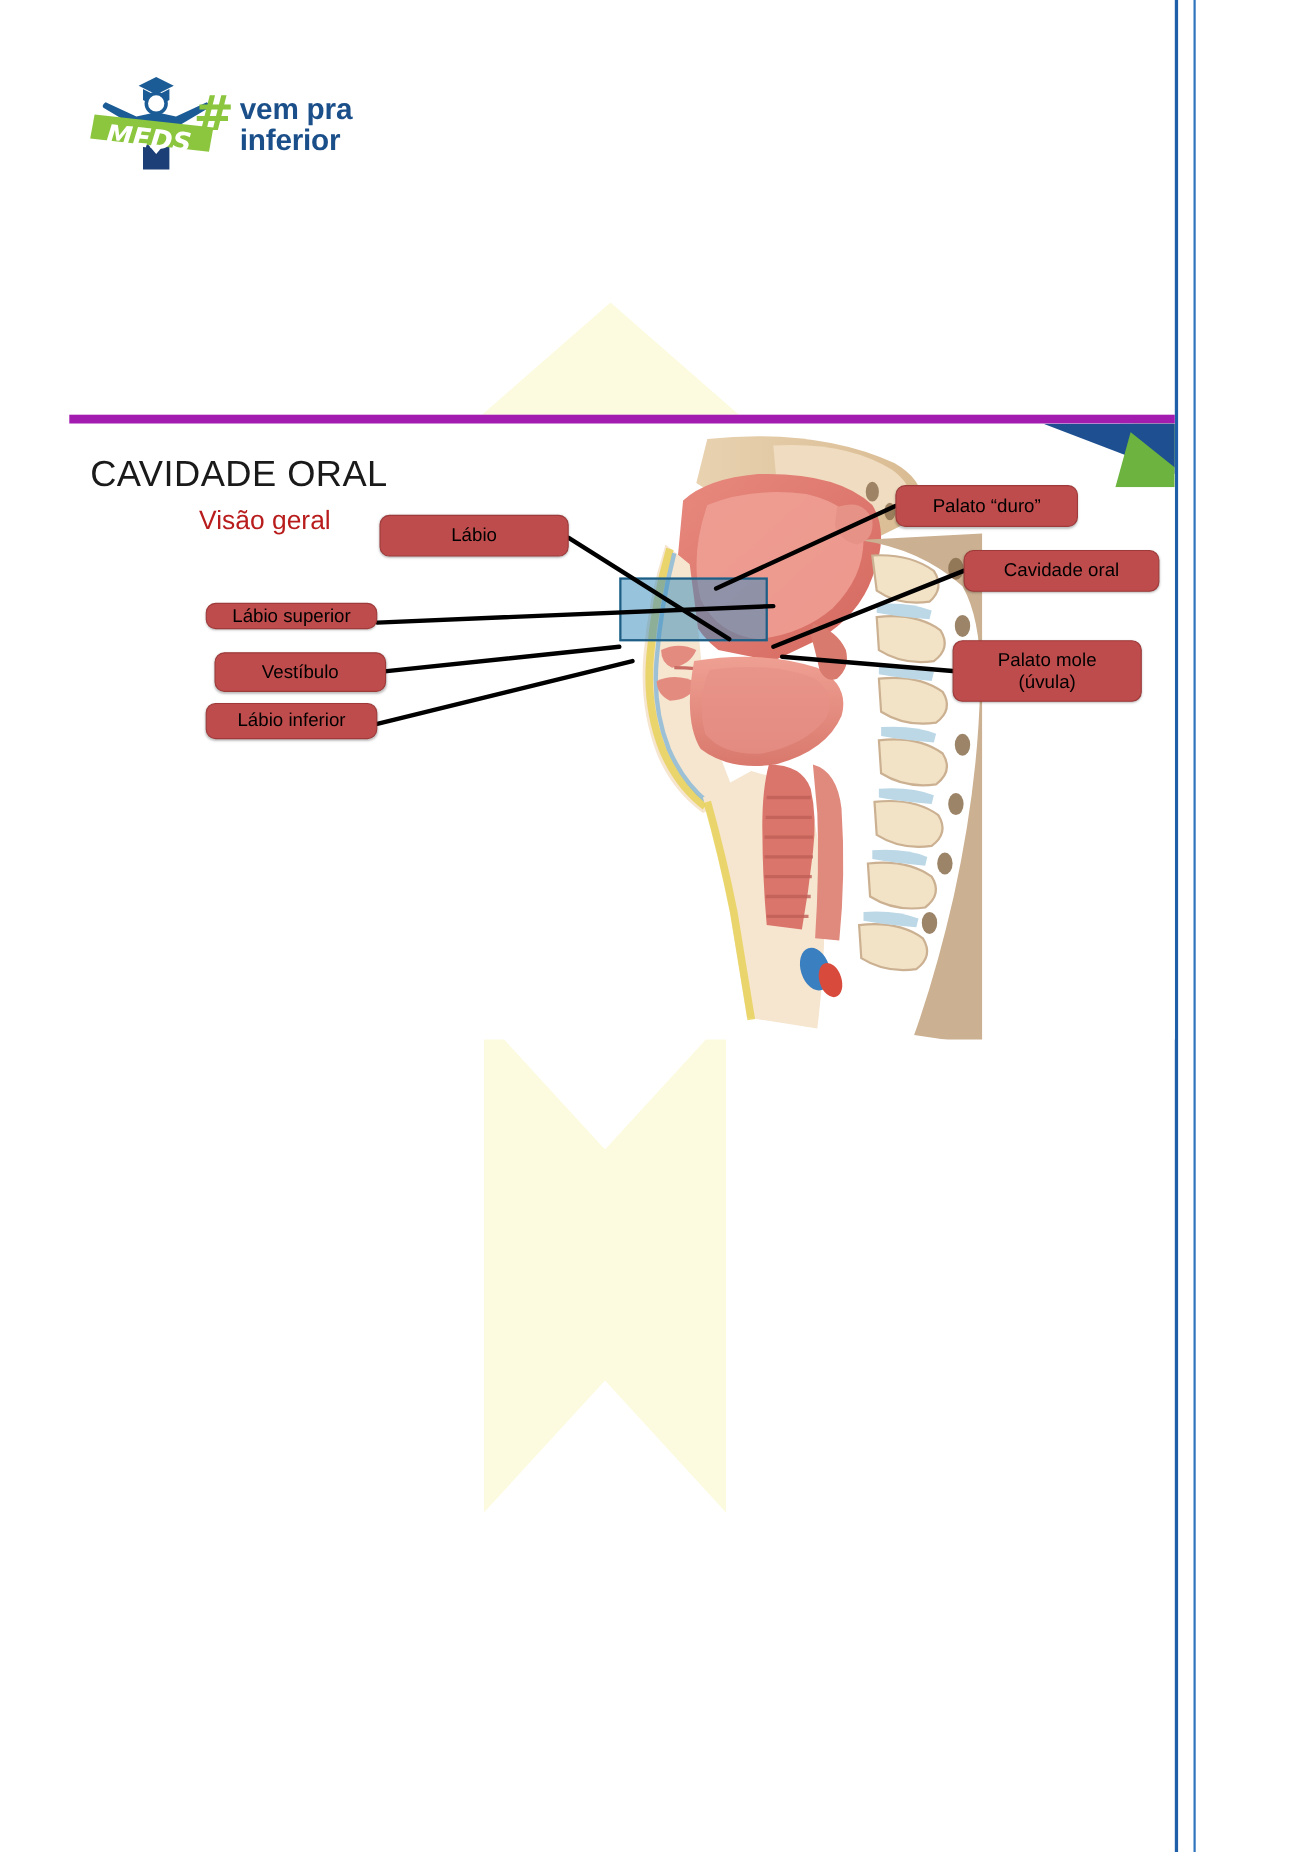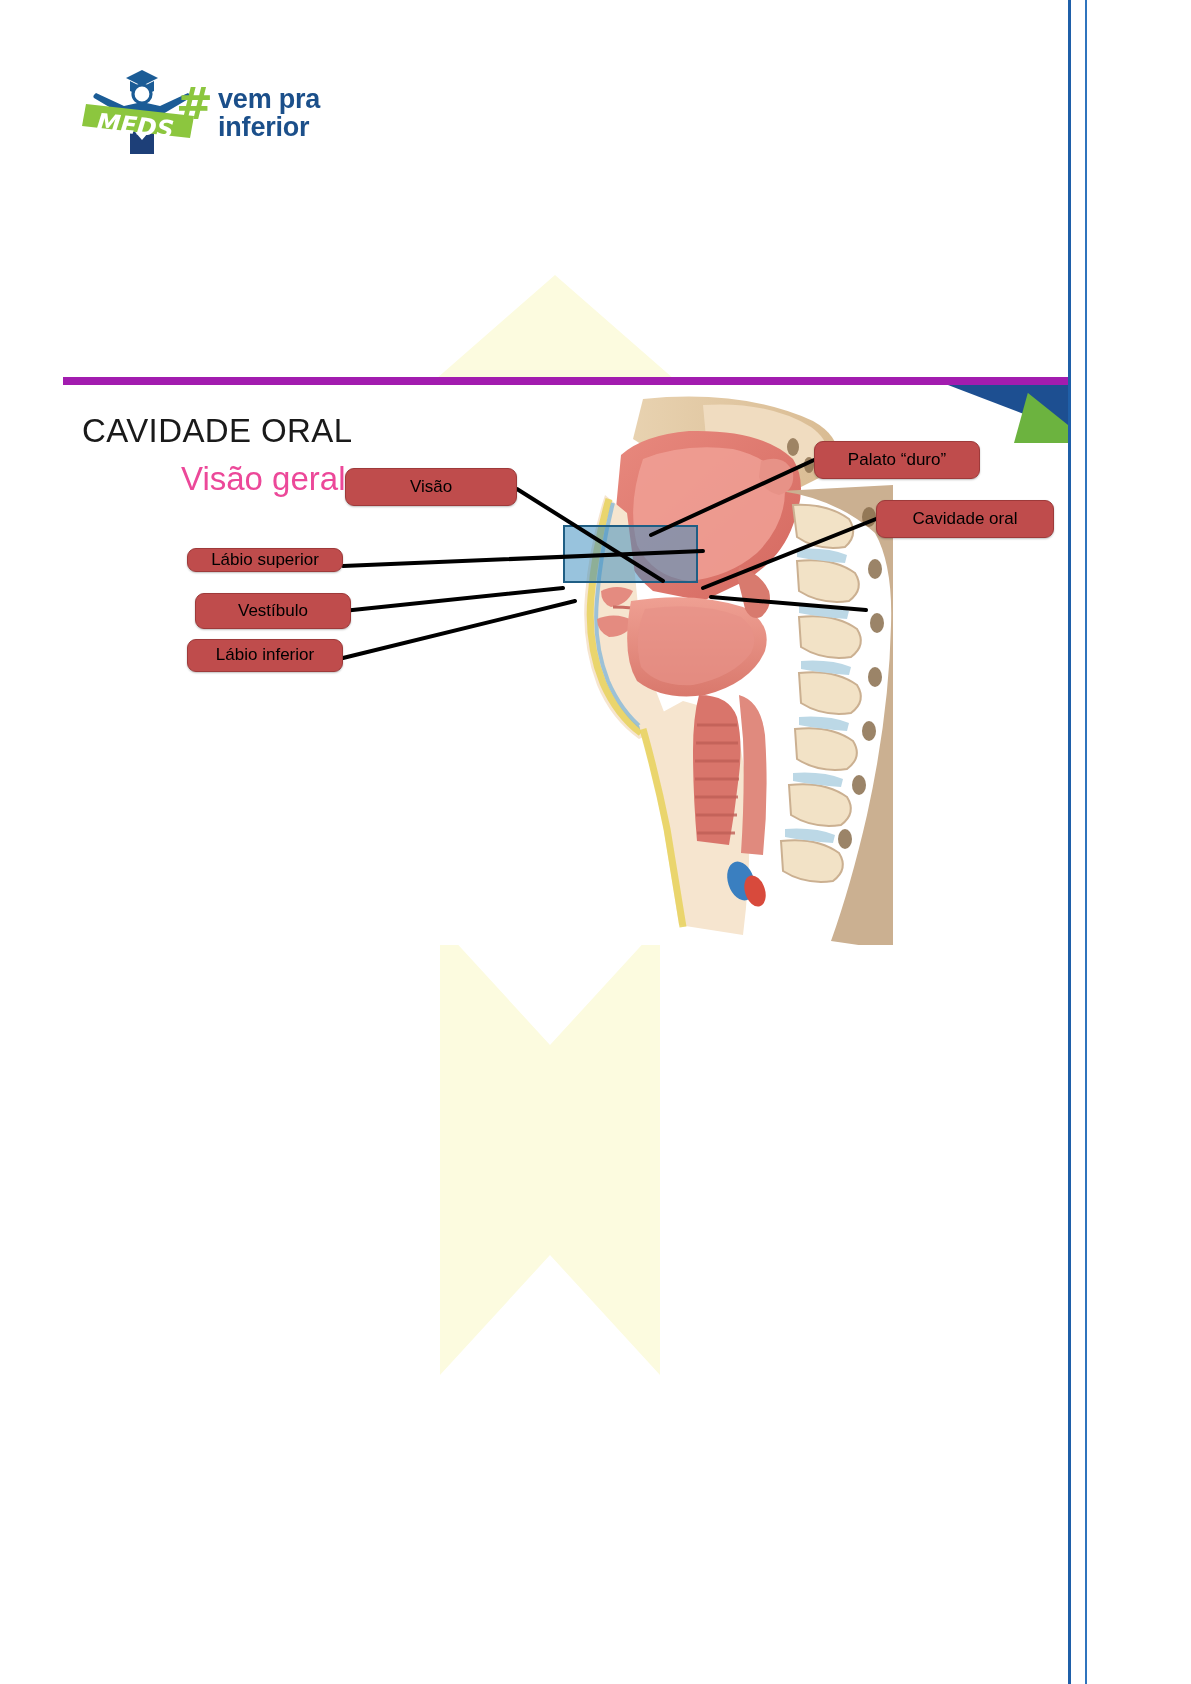--- a/index.html
+++ b/index.html
@@ -92,22 +92,22 @@
     position: absolute;
     left: 19px; top: 27px;
     font-size: 33px;
     color: #1a1a1a;
     letter-spacing: 0.4px;
     font-family: "Liberation Sans", sans-serif;
   }
   #slide-subtitle {
     position: absolute;
     left: 118px; top: 75px;
-    font-size: 33px;
-    color: #ec4899;
+    font-size: 24px;
+    color: #b91c1c;
     font-family: "Liberation Sans", sans-serif;
   }
 
   
   #artwork {
     position: absolute;
     left: 430px; top: 10px;
     width: 400px; height: 555px;
   }
 
@@ -306,26 +306,28 @@
       <line x1="454" y1="104" x2="600" y2="196"></line>
       <line x1="280" y1="181" x2="640" y2="166"></line>
       <line x1="280" y1="226" x2="500" y2="203"></line>
       <line x1="280" y1="273" x2="512" y2="216"></line>
       <line x1="751" y1="75" x2="588" y2="150"></line>
       <line x1="813" y1="134" x2="640" y2="203"></line>
       <line x1="803" y1="225" x2="648" y2="212"></line>
     </g>
   </svg>
 
-  <div class="chip" id="chip-lingua">Visão</div>
+  <div class="chip" id="chip-lingua">Lábio</div>
 
   <div class="chip" id="chip-labio-superior">Lábio superior</div>
 
   <div class="chip" id="chip-vestibulo">Vestíbulo</div>
 
   <div class="chip" id="chip-labio-inferior">Lábio inferior</div>
 
   <div class="chip" id="chip-palato-duro">Palato “duro”</div>
 
   <div class="chip" id="chip-cavidade-oral">Cavidade oral</div>
 
+  <div class="chip" id="chip-palato-mole">Palato mole
+(úvula)</div>
 
 </div>
 
 </body></html>

